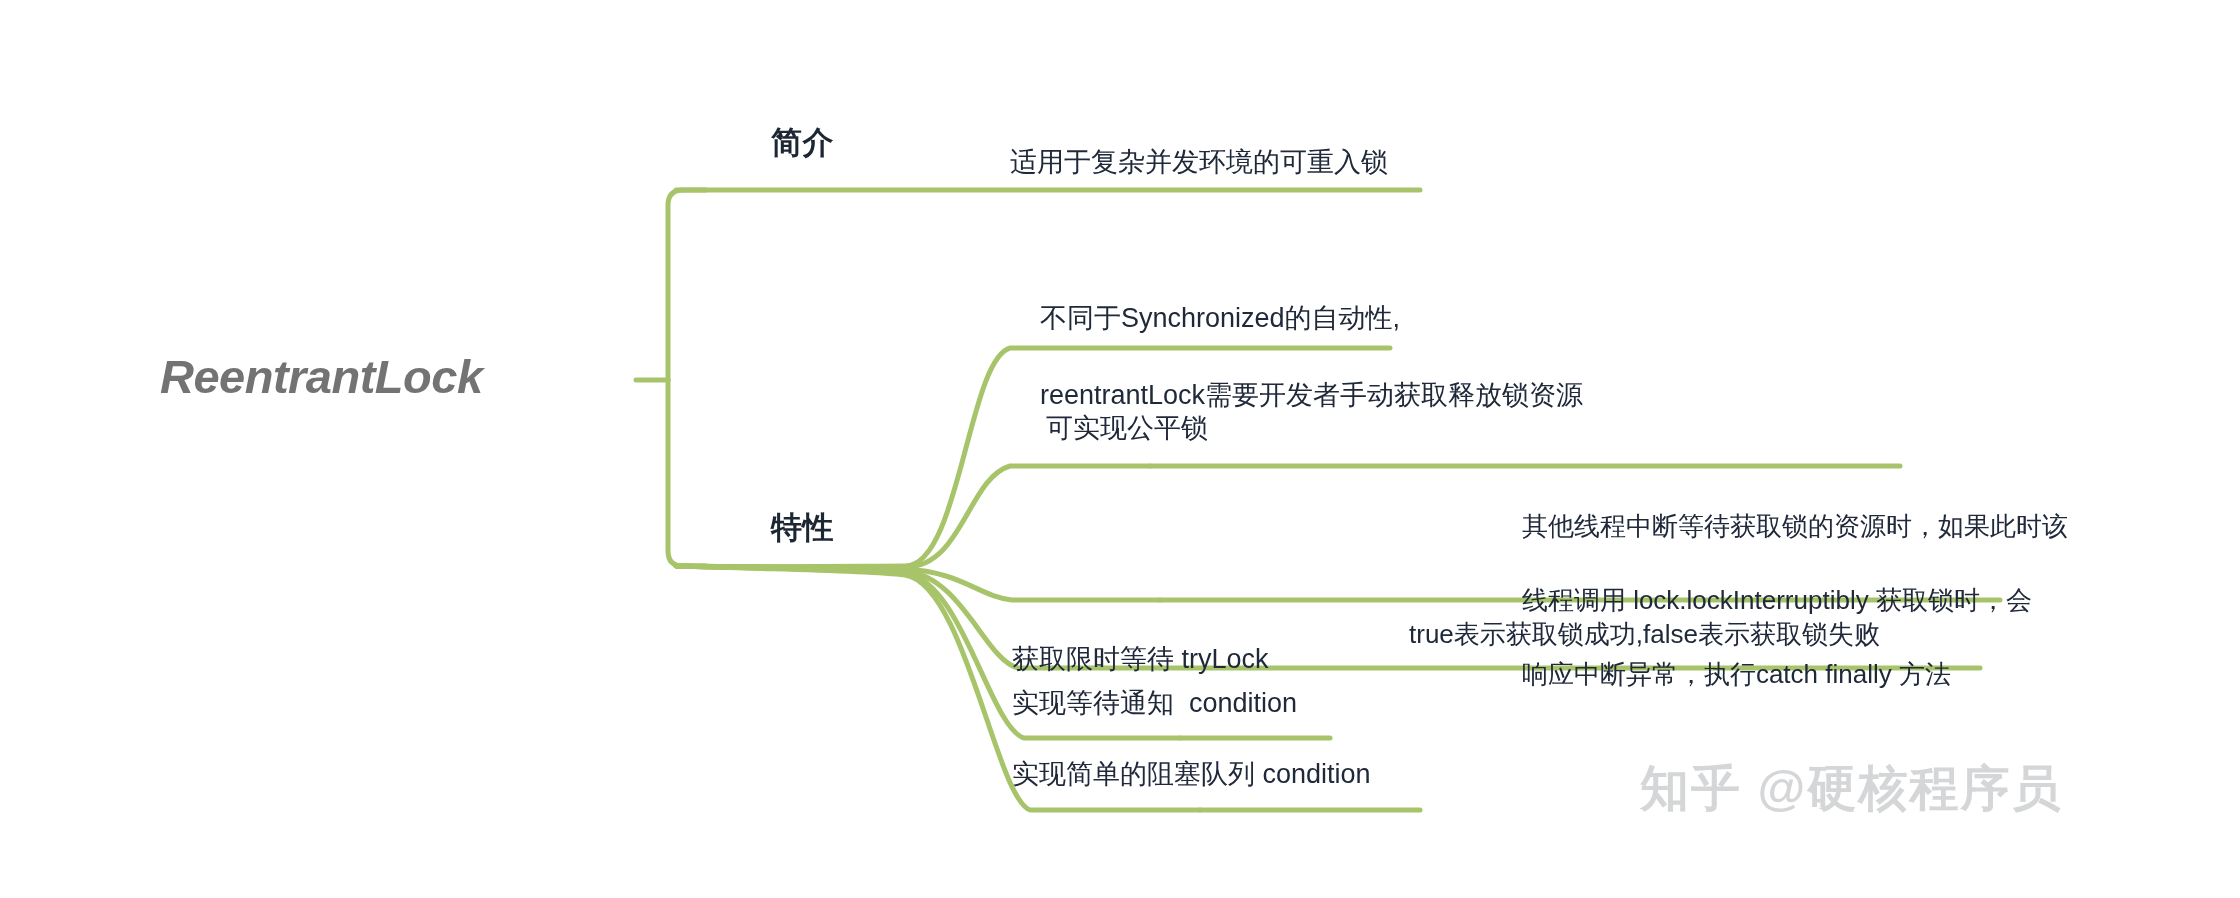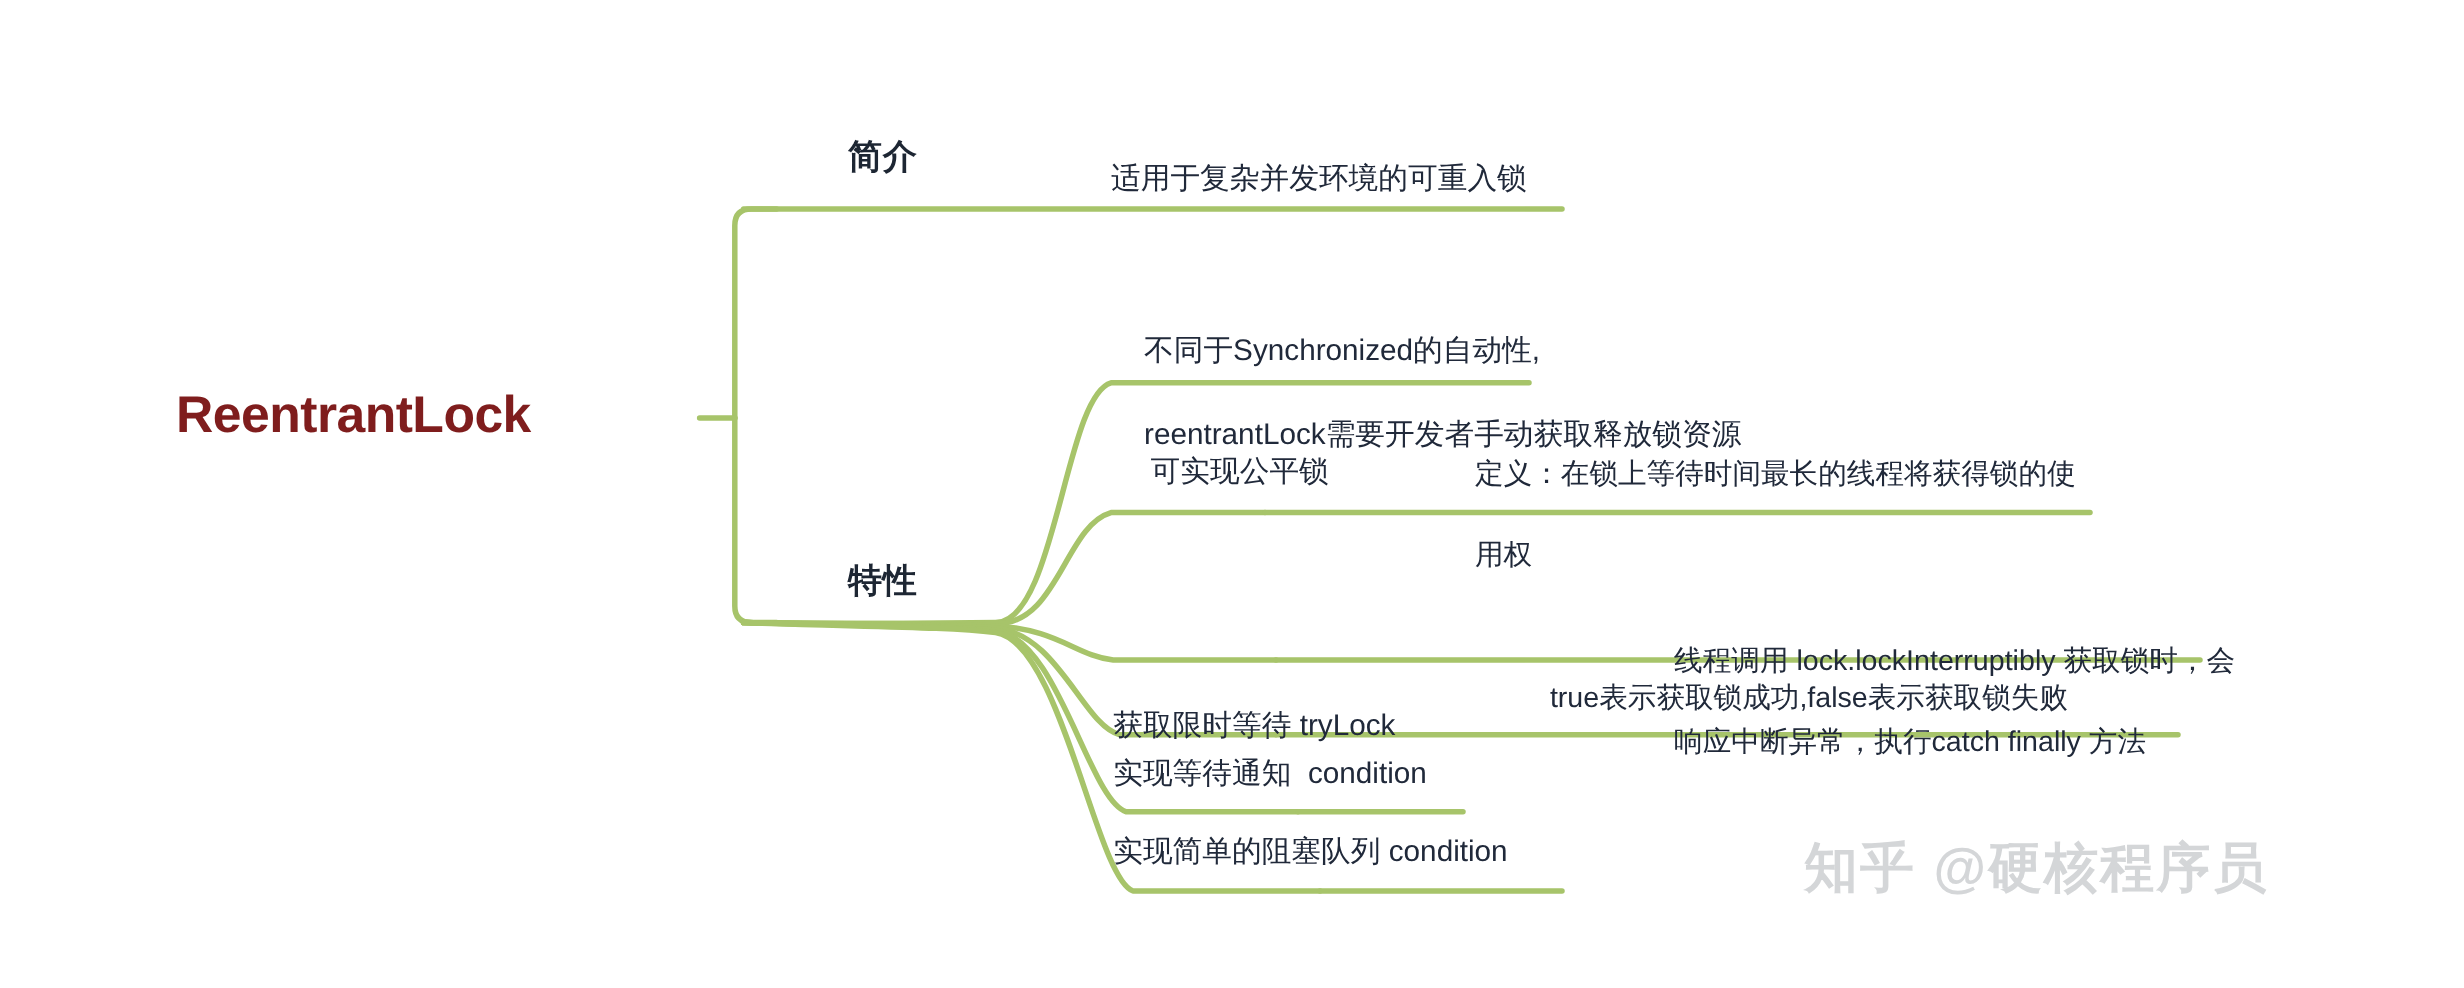--- a/index.html
+++ b/index.html
@@ -29,21 +29,22 @@
   .node {
     position: absolute;
     color: #1f2733;
     white-space: pre;
     line-height: 1.42;
   }
   .root-node {
     font-size: 47px;
     font-weight: bold;
     letter-spacing: -0.5px;
-    color: #7f1d1d;
+    color: #737373;
+    font-style: italic;
   }
   .branch-label {
     font-size: 31px;
     font-weight: bold;
     color: #1d2633;
     letter-spacing: 0.5px;
     font-family: Liberation Serif, serif;
   }
   .leaf-node {
     font-size: 27px;
@@ -113,28 +114,24 @@
 
   <div class="node branch-label" style="left:771px; top:506px;">特性</div>
 
   <div class="node leaf-node" style="left:1010px; top:261px;">
     <span>不同于Synchronized的自动性,</span><br>
     <span>reentrantLock需要开发者手动获取释放锁资源</span>
   </div>
 
   <div class="node leaf-node" style="left:1010px; top:409px;margin-left:36px;">可实现公平锁</div>
 
-  <div class="node detail-node" style="left:1312px; top:375px;">
-    <span>定义：在锁上等待时间最长的线程将获得锁的使</span><br>
-    <span>用权</span>
-  </div>
 
 
   <div class="node detail-node" style="left:1493px; top:471px;">
-    <br>
+    <span>其他线程中断等待获取锁的资源时，如果此时该</span><br>
     <span>线程调用 lock.lockInterruptibly 获取锁时，会</span><br>
     <span>响应中断异常，执行catch finally 方法</span>
   </div>
 
   <div class="node leaf-node" style="left:1012px; top:615px;margin-top:25px;">获取限时等待 tryLock</div>
 
   <div class="node detail-node" style="left:1409px; top:616px;">true表示获取锁成功,false表示获取锁失败</div>
 
   <div class="node leaf-node" style="left:1012px; top:684px;">实现等待通知  condition</div>
 

